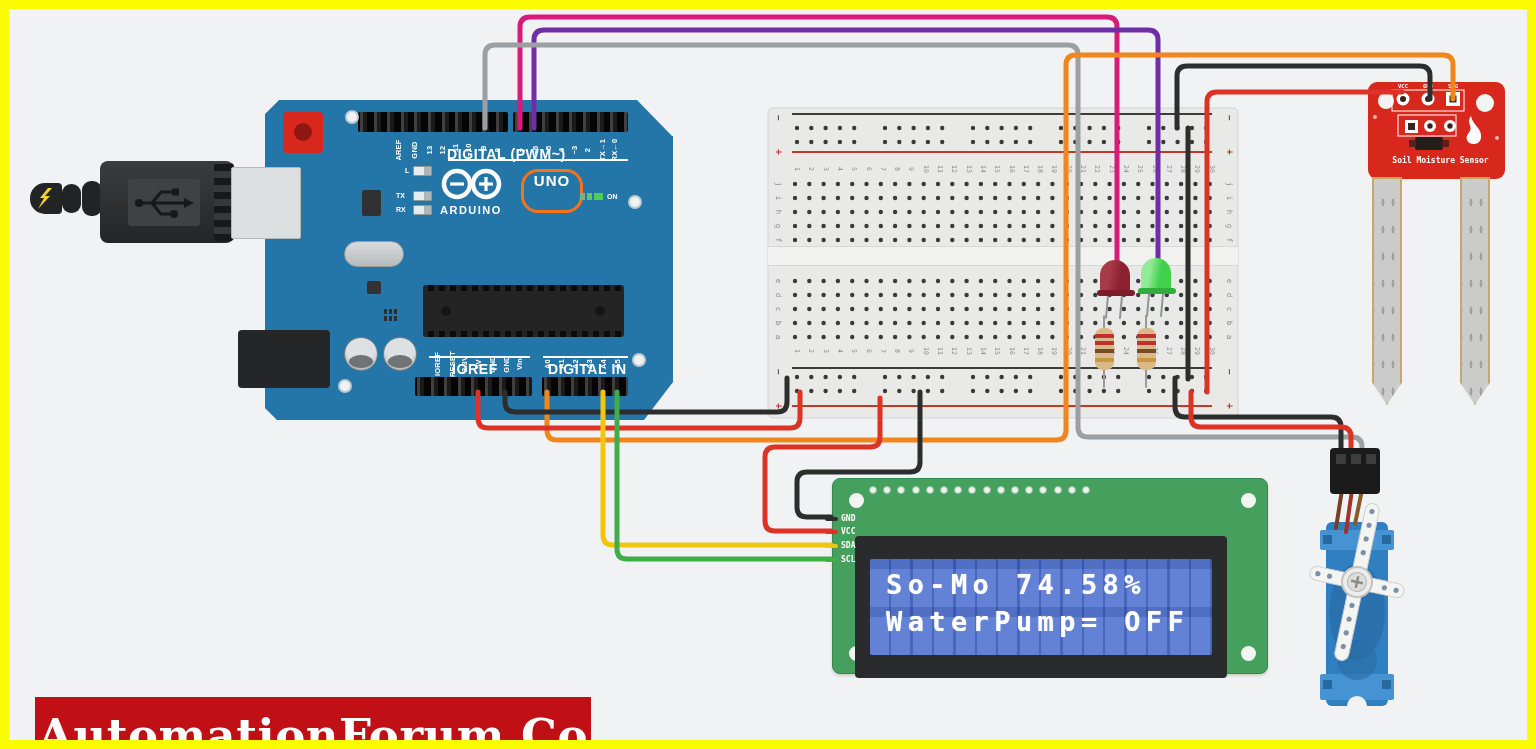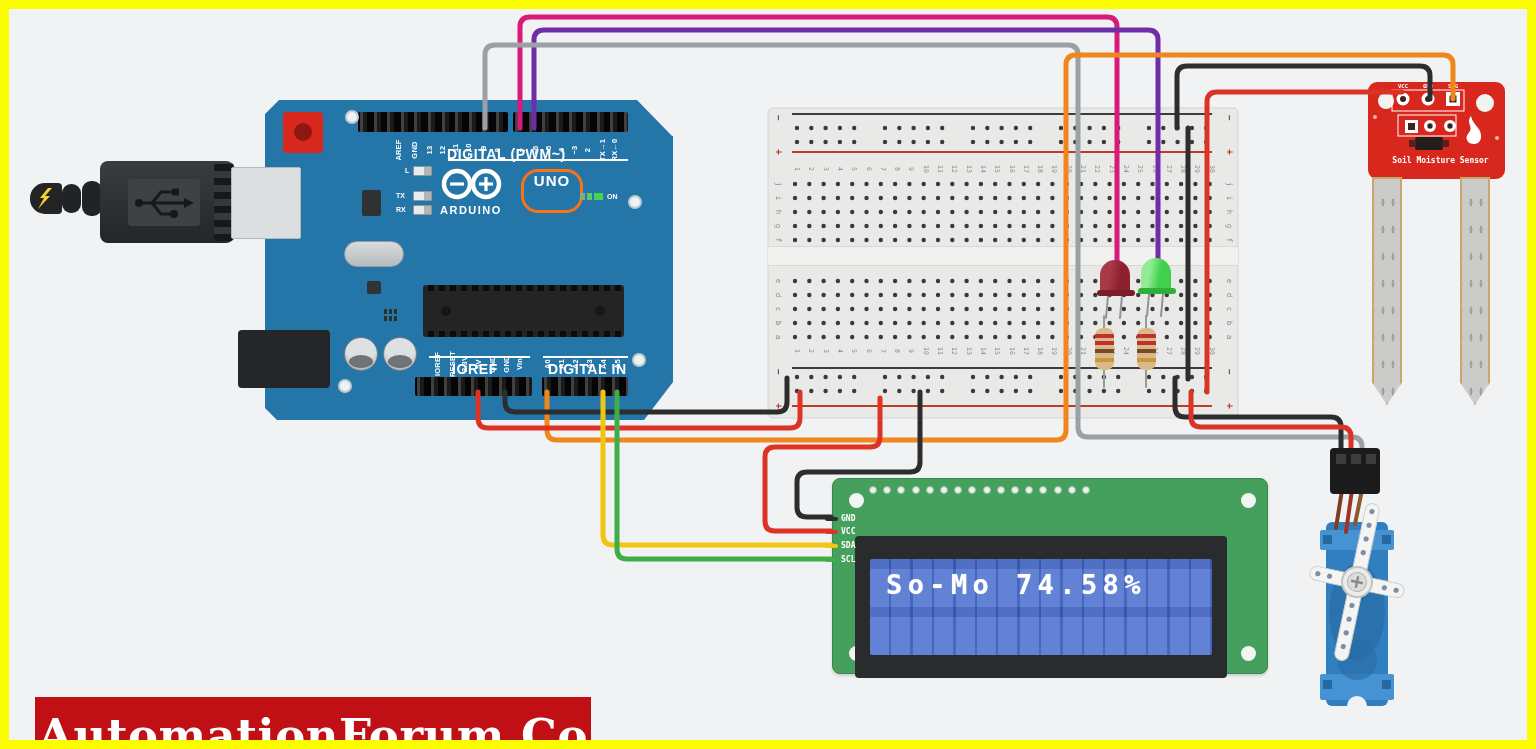--- a/index.html
+++ b/index.html
@@ -741,20 +741,21 @@
         <div class="abs" style="left: 178px; top: 7px; width: 8px; height: 8px; border-radius: 50%; background: rgb(238, 240, 238); border: 1px solid rgb(143, 191, 156); box-sizing: border-box;"></div>
         <div class="abs" style="left: 192.2px; top: 7px; width: 8px; height: 8px; border-radius: 50%; background: rgb(238, 240, 238); border: 1px solid rgb(143, 191, 156); box-sizing: border-box;"></div>
         <div class="abs" style="left: 206.4px; top: 7px; width: 8px; height: 8px; border-radius: 50%; background: rgb(238, 240, 238); border: 1px solid rgb(143, 191, 156); box-sizing: border-box;"></div>
         <div class="abs" style="left: 220.6px; top: 7px; width: 8px; height: 8px; border-radius: 50%; background: rgb(238, 240, 238); border: 1px solid rgb(143, 191, 156); box-sizing: border-box;"></div>
         <div class="abs" style="left: 234.8px; top: 7px; width: 8px; height: 8px; border-radius: 50%; background: rgb(238, 240, 238); border: 1px solid rgb(143, 191, 156); box-sizing: border-box;"></div>
         <div class="abs" style="left: 249px; top: 7px; width: 8px; height: 8px; border-radius: 50%; background: rgb(238, 240, 238); border: 1px solid rgb(143, 191, 156); box-sizing: border-box;"></div>
       </div>
     <div id="lcd-bezel">
       <div id="lcd-screen">
         <div class="lcd-line" style="left:16px;top:10px">So-Mo 74.58%</div>
+        <div class="lcd-line" style="left:16px;top:47px">WaterPump= OFF</div>
       </div>
     </div>
     <div id="lcd-pins">
         <div class="lcd-pin" style="top: 35px;">GND</div>
         <div class="lcd-stub" style="left: -8px; top: 38px; background: rgb(45, 45, 45);"></div>
         <div class="lcd-pin" style="top: 48px;">VCC</div>
         <div class="lcd-stub" style="left: -8px; top: 51px; background: rgb(221, 51, 39);"></div>
         <div class="lcd-pin" style="top: 62px;">SDA</div>
         <div class="lcd-stub" style="left: -8px; top: 65px; background: rgb(242, 197, 17);"></div>
         <div class="lcd-pin" style="top: 76px;">SCL</div>

